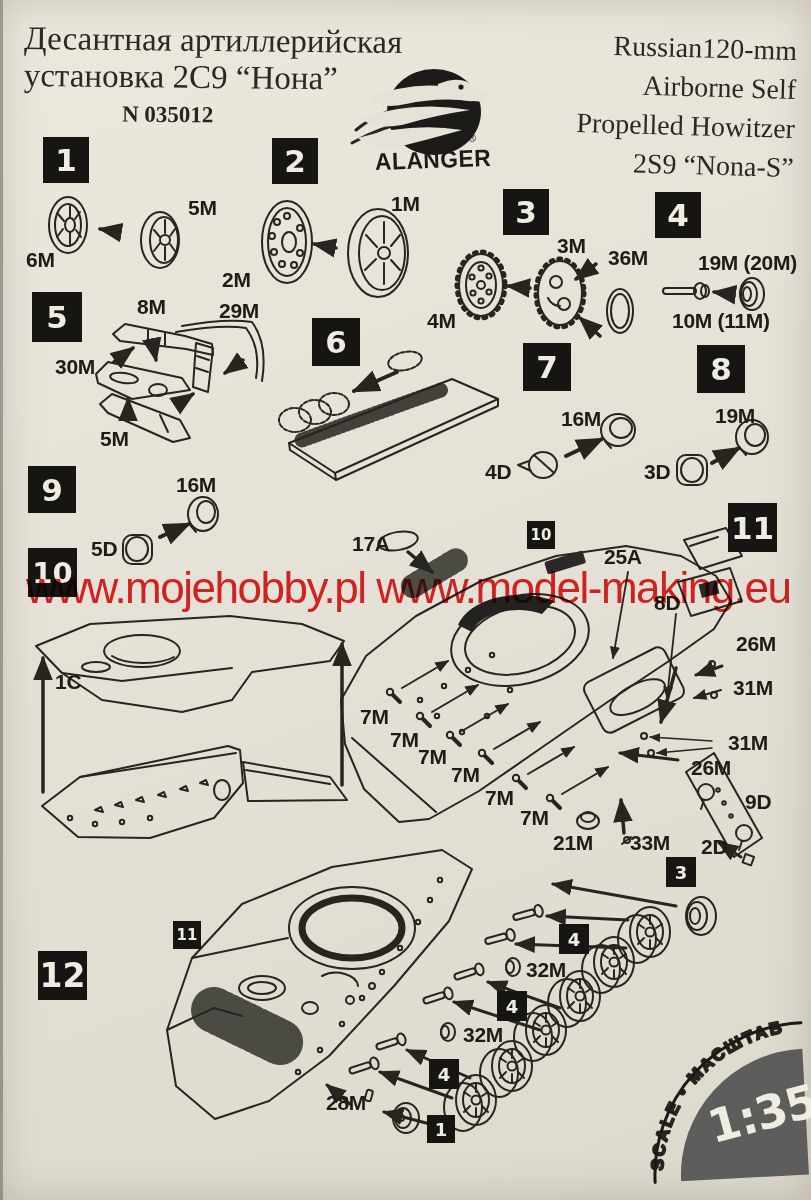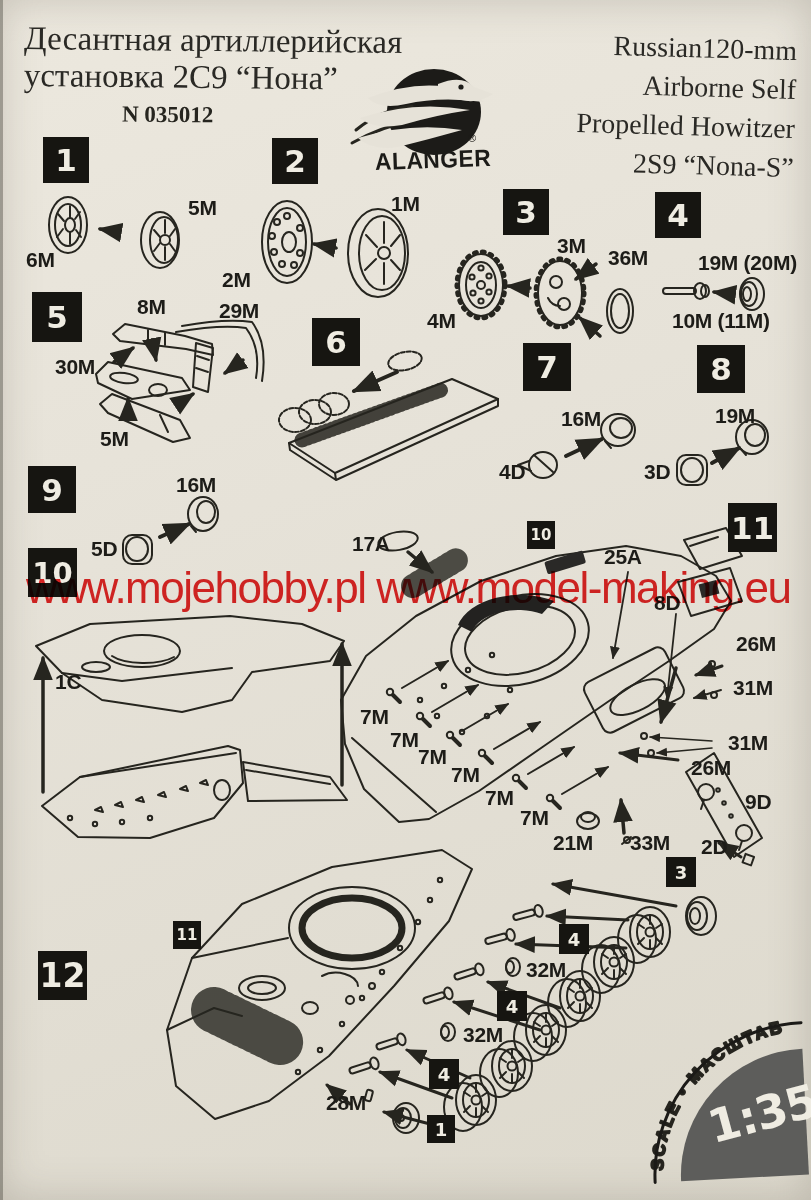--- a/index.html
+++ b/index.html
@@ -406,21 +406,21 @@
   <span class="pl" style="left:557px;top:234px">3M</span>
   <span class="pl" style="left:608px;top:246px">36M</span>
   <span class="pl" style="left:427px;top:309px">4M</span>
   <span class="pl" style="left:698px;top:251px">19M (20M)</span>
   <span class="pl" style="left:672px;top:309px">10M (11M)</span>
   <span class="pl" style="left:137px;top:295px">8M</span>
   <span class="pl" style="left:219px;top:299px">29M</span>
   <span class="pl" style="left:55px;top:355px">30M</span>
   <span class="pl" style="left:100px;top:427px">5M</span>
   <span class="pl" style="left:561px;top:407px">16M</span>
-  <span class="pl" style="left:499px;top:460px">4D</span>
+  <span class="pl" style="left:485px;top:460px">4D</span>
   <span class="pl" style="left:715px;top:404px">19M</span>
   <span class="pl" style="left:644px;top:460px">3D</span>
   <span class="pl" style="left:176px;top:473px">16M</span>
   <span class="pl" style="left:91px;top:537px">5D</span>
   <span class="pl" style="left:352px;top:532px">17A</span>
   <span class="pl" style="left:604px;top:545px">25A</span>
   <span class="pl" style="left:654px;top:591px">8D</span>
   <span class="pl" style="left:736px;top:632px">26M</span>
   <span class="pl" style="left:733px;top:676px">31M</span>
   <span class="pl" style="left:55px;top:670px">1C</span>

